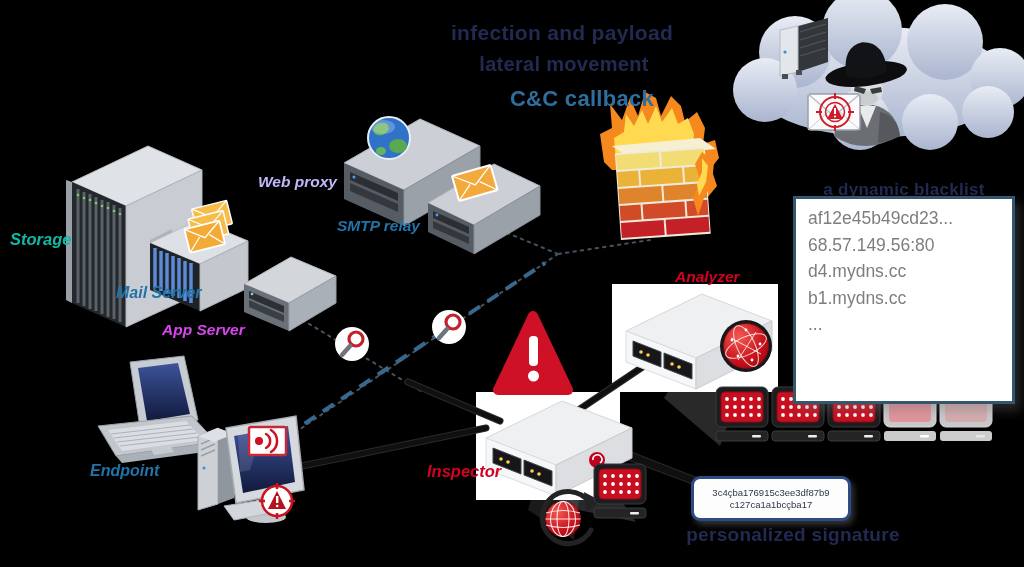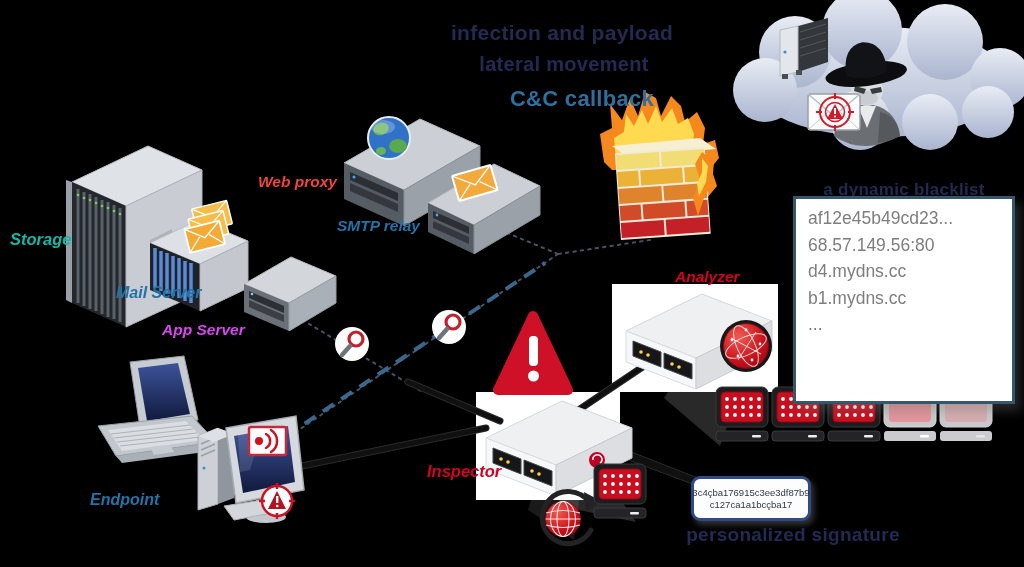--- a/index.html
+++ b/index.html
@@ -404,34 +404,34 @@
   </g>
 </svg>
 
 <div class="abs hdr" style="left:432px;top:21px;width:260px;font-size:21px;color:#232a52;">infection and payload</div>
 <div class="abs hdr" style="left:434px;top:53px;width:260px;font-size:20px;color:#232a52;">lateral movement</div>
 <div class="abs hdr" style="left:452px;top:86px;width:260px;font-size:22px;color:#2d6f9e;">C&amp;C callback</div>
 
 <div class="abs lbl" style="left:10px;top:230px;font-size:16.5px;color:#14b8a6;">Storage</div>
 <div class="abs lbl" style="left:80px;top:284px;font-size:16px;color:#2273a8;margin-left:36px;">Mail Server</div>
 <div class="abs lbl" style="left:162px;top:321px;font-size:15.5px;color:#d946ef;">App Server</div>
-<div class="abs lbl" style="left:258px;top:173px;font-size:15.5px;color:#ef4444;font-style:italic;">Web proxy</div>
+<div class="abs lbl" style="left:258px;top:173px;font-size:15.5px;color:#c4b5fd;font-style:italic;">Web proxy</div>
 <div class="abs lbl" style="left:337px;top:217px;font-size:15.5px;color:#2273a8;">SMTP relay</div>
-<div class="abs lbl" style="left:90px;top:491px;font-size:16px;color:#2273a8;">Endpoint</div>
+<div class="abs lbl" style="left:90px;top:462px;font-size:16px;color:#2273a8;">Endpoint</div>
 <div class="abs lbl" style="left:675px;top:268px;font-size:15.5px;color:#d40023;">Analyzer</div>
 <div class="abs lbl" style="left:427px;top:462px;font-size:16.5px;color:#d40023;">Inspector</div>
 
 <div class="abs hdr" style="left:793px;top:168px;width:222px;font-size:17px;color:#232a52;margin-top:12px;">a dynamic blacklist</div>
 <div class="abs blk-box" style="left:793px;top:196px;width:222px;height:208px;">
   <div class="blk-line">af12e45b49cd23...</div>
   <div class="blk-line">68.57.149.56:80</div>
   <div class="blk-line">d4.mydns.cc</div>
   <div class="blk-line">b1.mydns.cc</div>
   <div class="blk-line">...</div>
 </div>
 
-<div class="abs sig-box" style="left:691px;top:476px;width:120px;height:45px;">
+<div class="abs sig-box" style="left:691px;top:476px;width:160px;height:45px;">
   <div class="sig-line">3c4çba176915c3ee3df87b9</div>
   <div class="sig-line">c127ca1a1bcçba17</div>
 </div>
 <div class="abs hdr" style="left:668px;top:524px;width:250px;font-size:19px;color:#232a52;">personalized signature</div>
 
 </div>
 
 </body></html>

